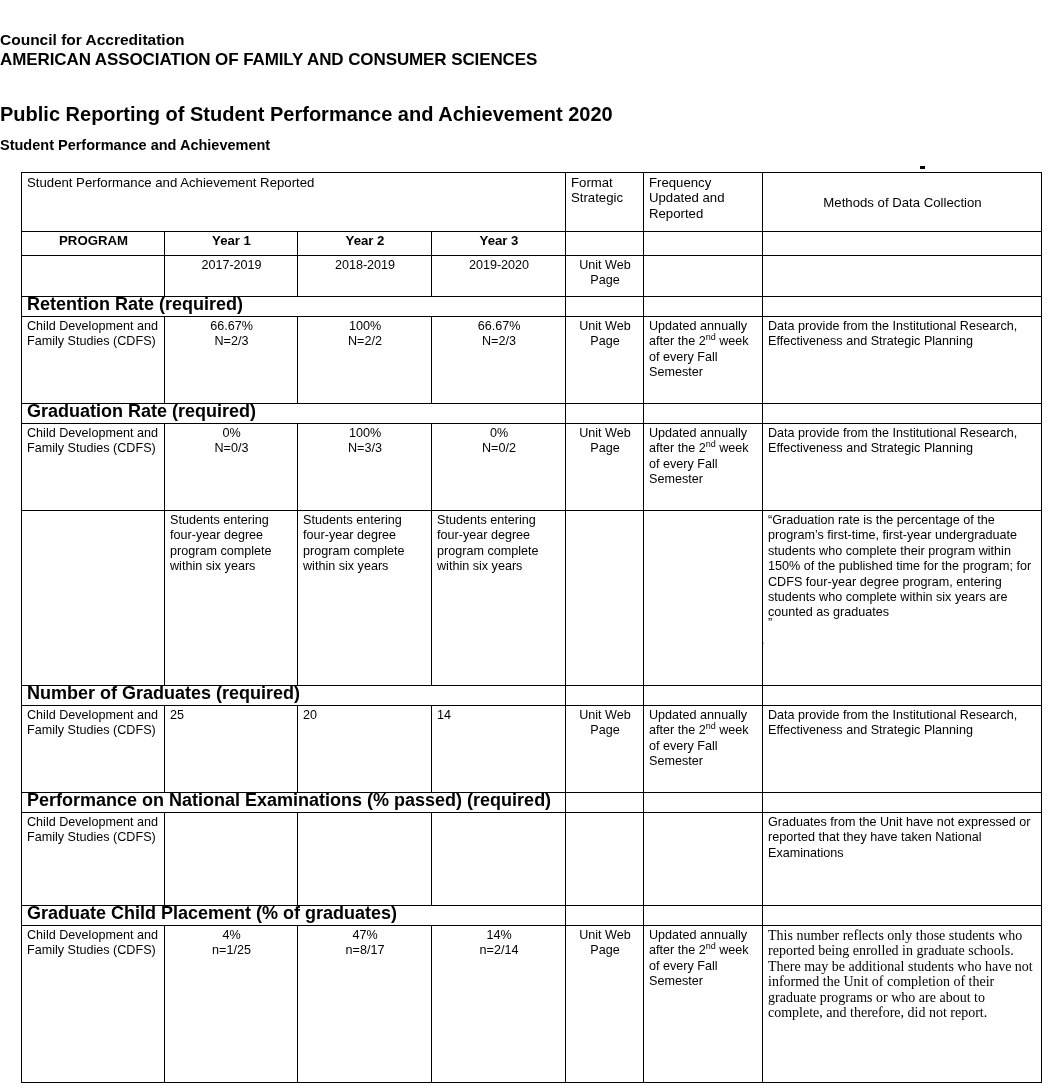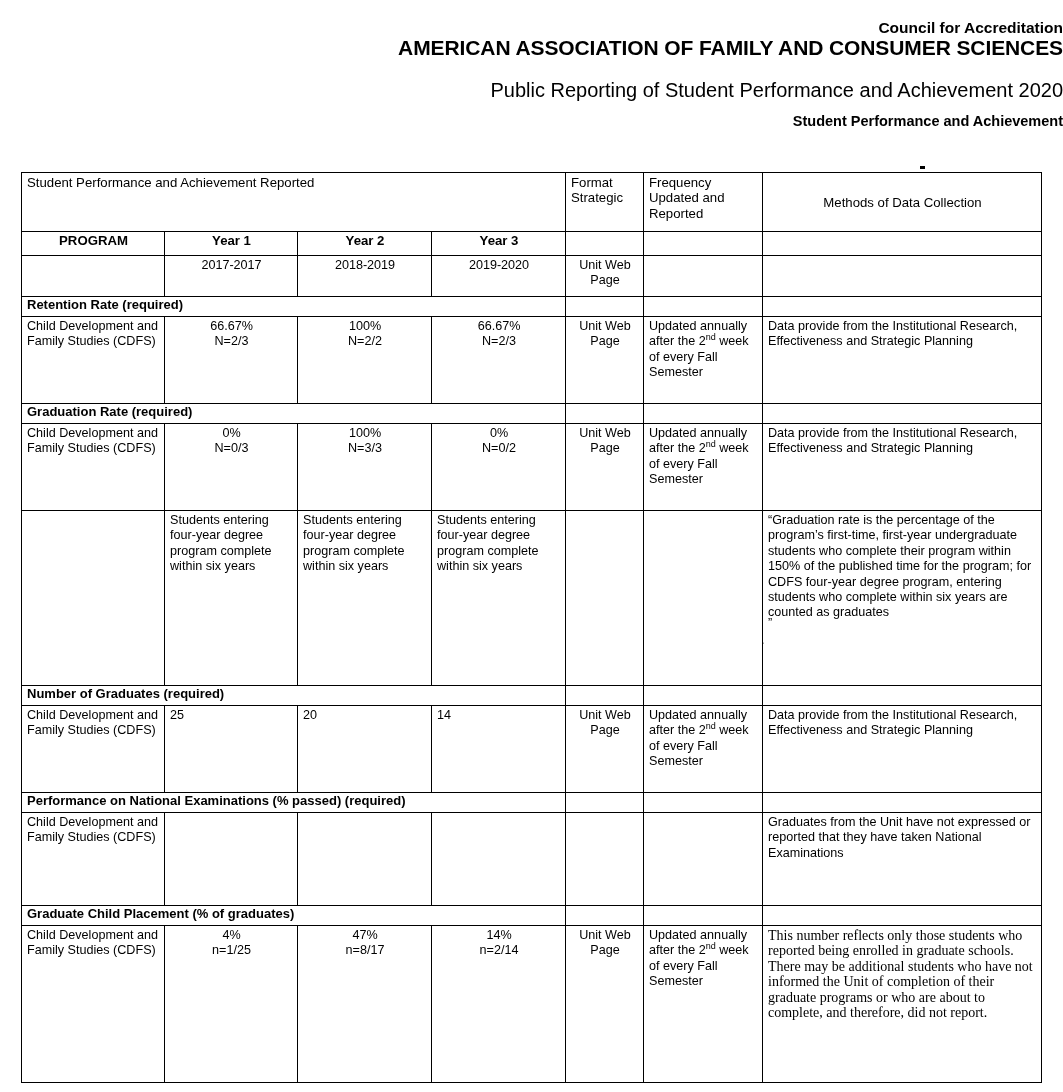--- a/index.html
+++ b/index.html
@@ -18,39 +18,39 @@
 
   .page {
     width: 1063px;
     height: 1092px;
     position: relative;
     box-sizing: border-box;
   }
 
   
   .doc-head {
-    padding-top: 18px;
-    text-align: right;
+    padding-top: 30px;
+    text-align: left;
   }
   .doc-head .line1 {
     font-size: 15.5px;
     font-weight: bold;
     line-height: 20px;
   }
   .doc-head .line2 {
-    font-size: 21px;
+    font-size: 17px;
     font-weight: bold;
     line-height: 20px;
     letter-spacing: -0.1px;
   }
   .doc-head .title {
     font-size: 20px;
-    font-weight: normal;
+    font-weight: bold;
     line-height: 24px;
-    margin-top: 20px;
+    margin-top: 32px;
   }
   .doc-head .subtitle {
     font-size: 14.5px;
     font-weight: bold;
     line-height: 18px;
     margin-top: 10px;
   }
 
   
   .tick-mark {
@@ -112,21 +112,21 @@
     font-weight: bold;
   }
   .row-period td {
     text-align: center;
     height: 36px;
     vertical-align: top;
   }
 
   .section-row td {
     font-weight: bold;
-    font-size: 13px;
+    font-size: 18px;
     height: 18px;
     padding-top: 0px;
     padding-bottom: 1px;
   }
 
   .prog-cell { line-height: 16.6px; }
 
   sup { font-size: 9px; vertical-align: super; line-height: 0; }
 
   .serif-cell {
@@ -181,21 +181,21 @@
         <td>Year 1</td>
         <td>Year 2</td>
         <td>Year 3</td>
         <td></td>
         <td></td>
         <td></td>
       </tr>
 
       <tr class="row-period">
         <td></td>
-        <td>2017-2017</td>
+        <td>2017-2019</td>
         <td>2018-2019</td>
         <td>2019-2020</td>
         <td class="ctr">Unit Web Page</td>
         <td></td>
         <td></td>
       </tr>
 
       <tr class="section-row">
         <td colspan="4">Retention Rate (required)</td>
         <td></td>

